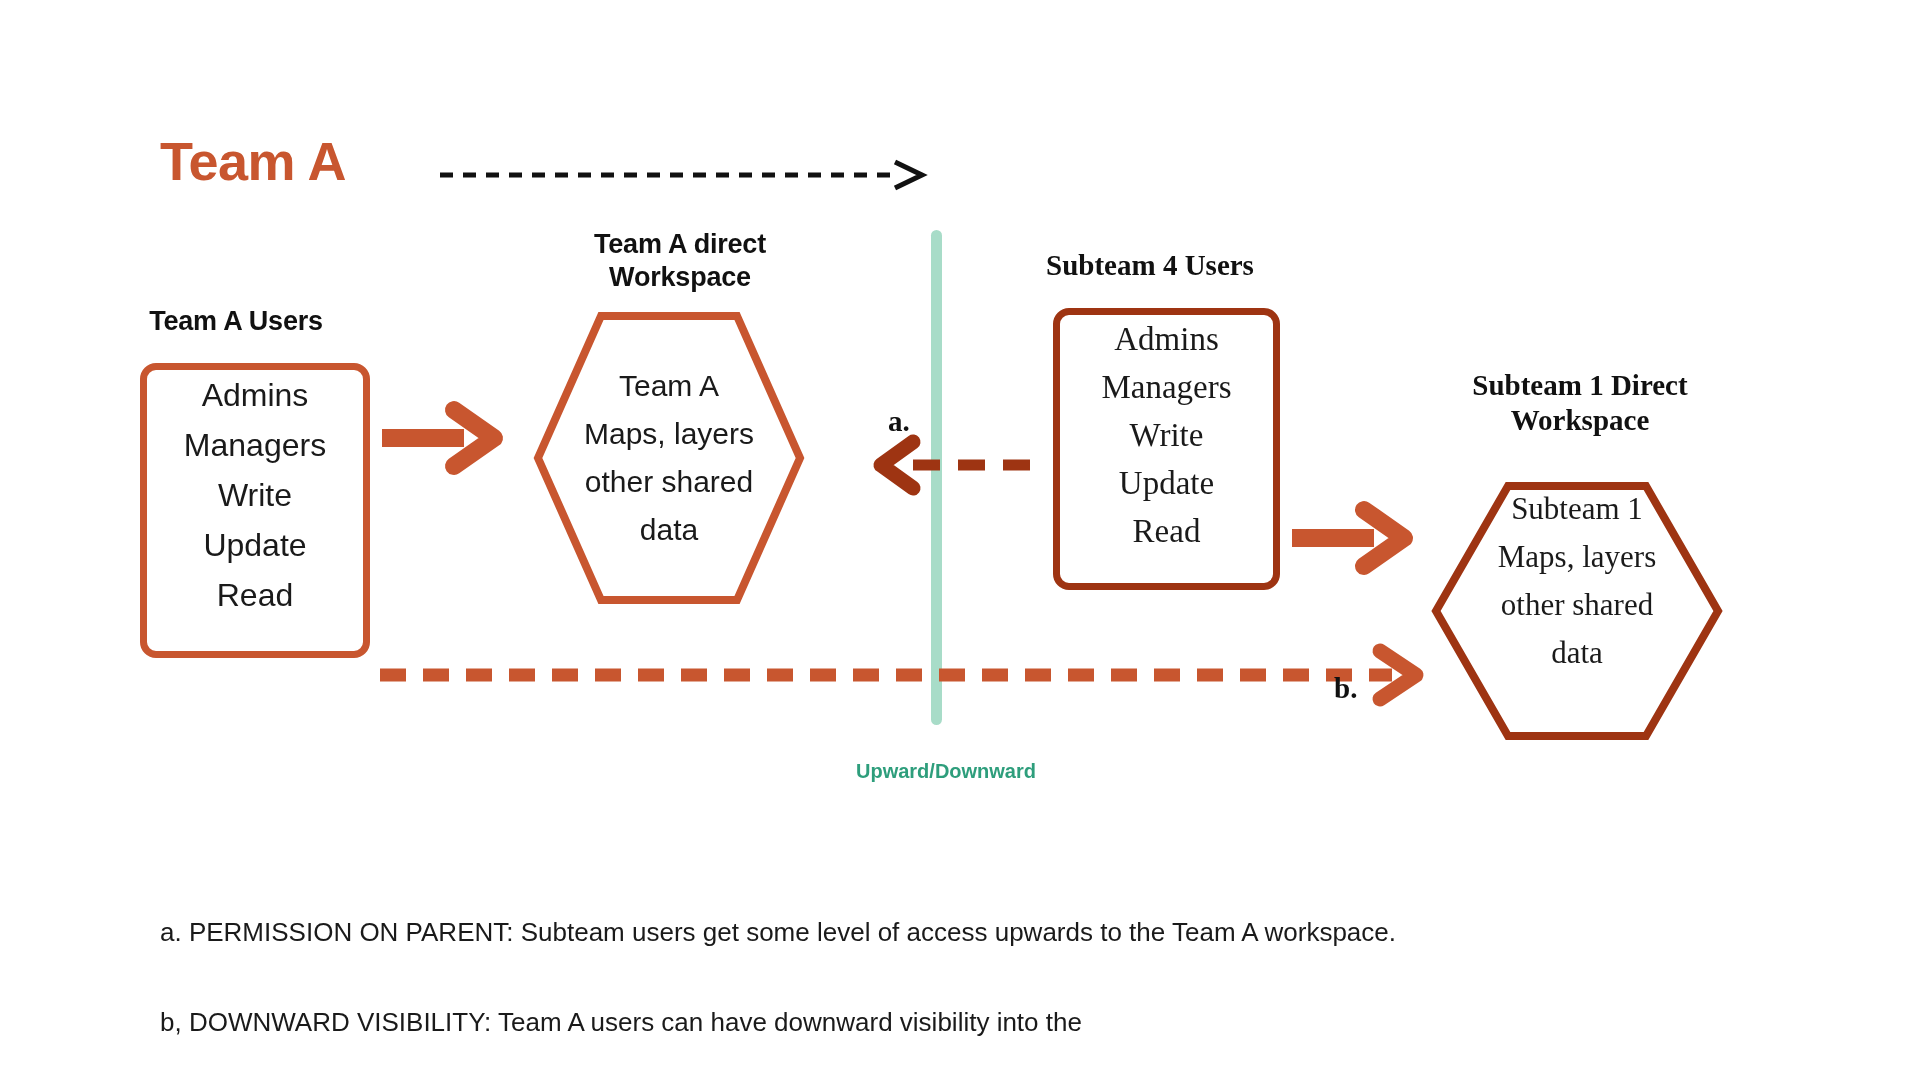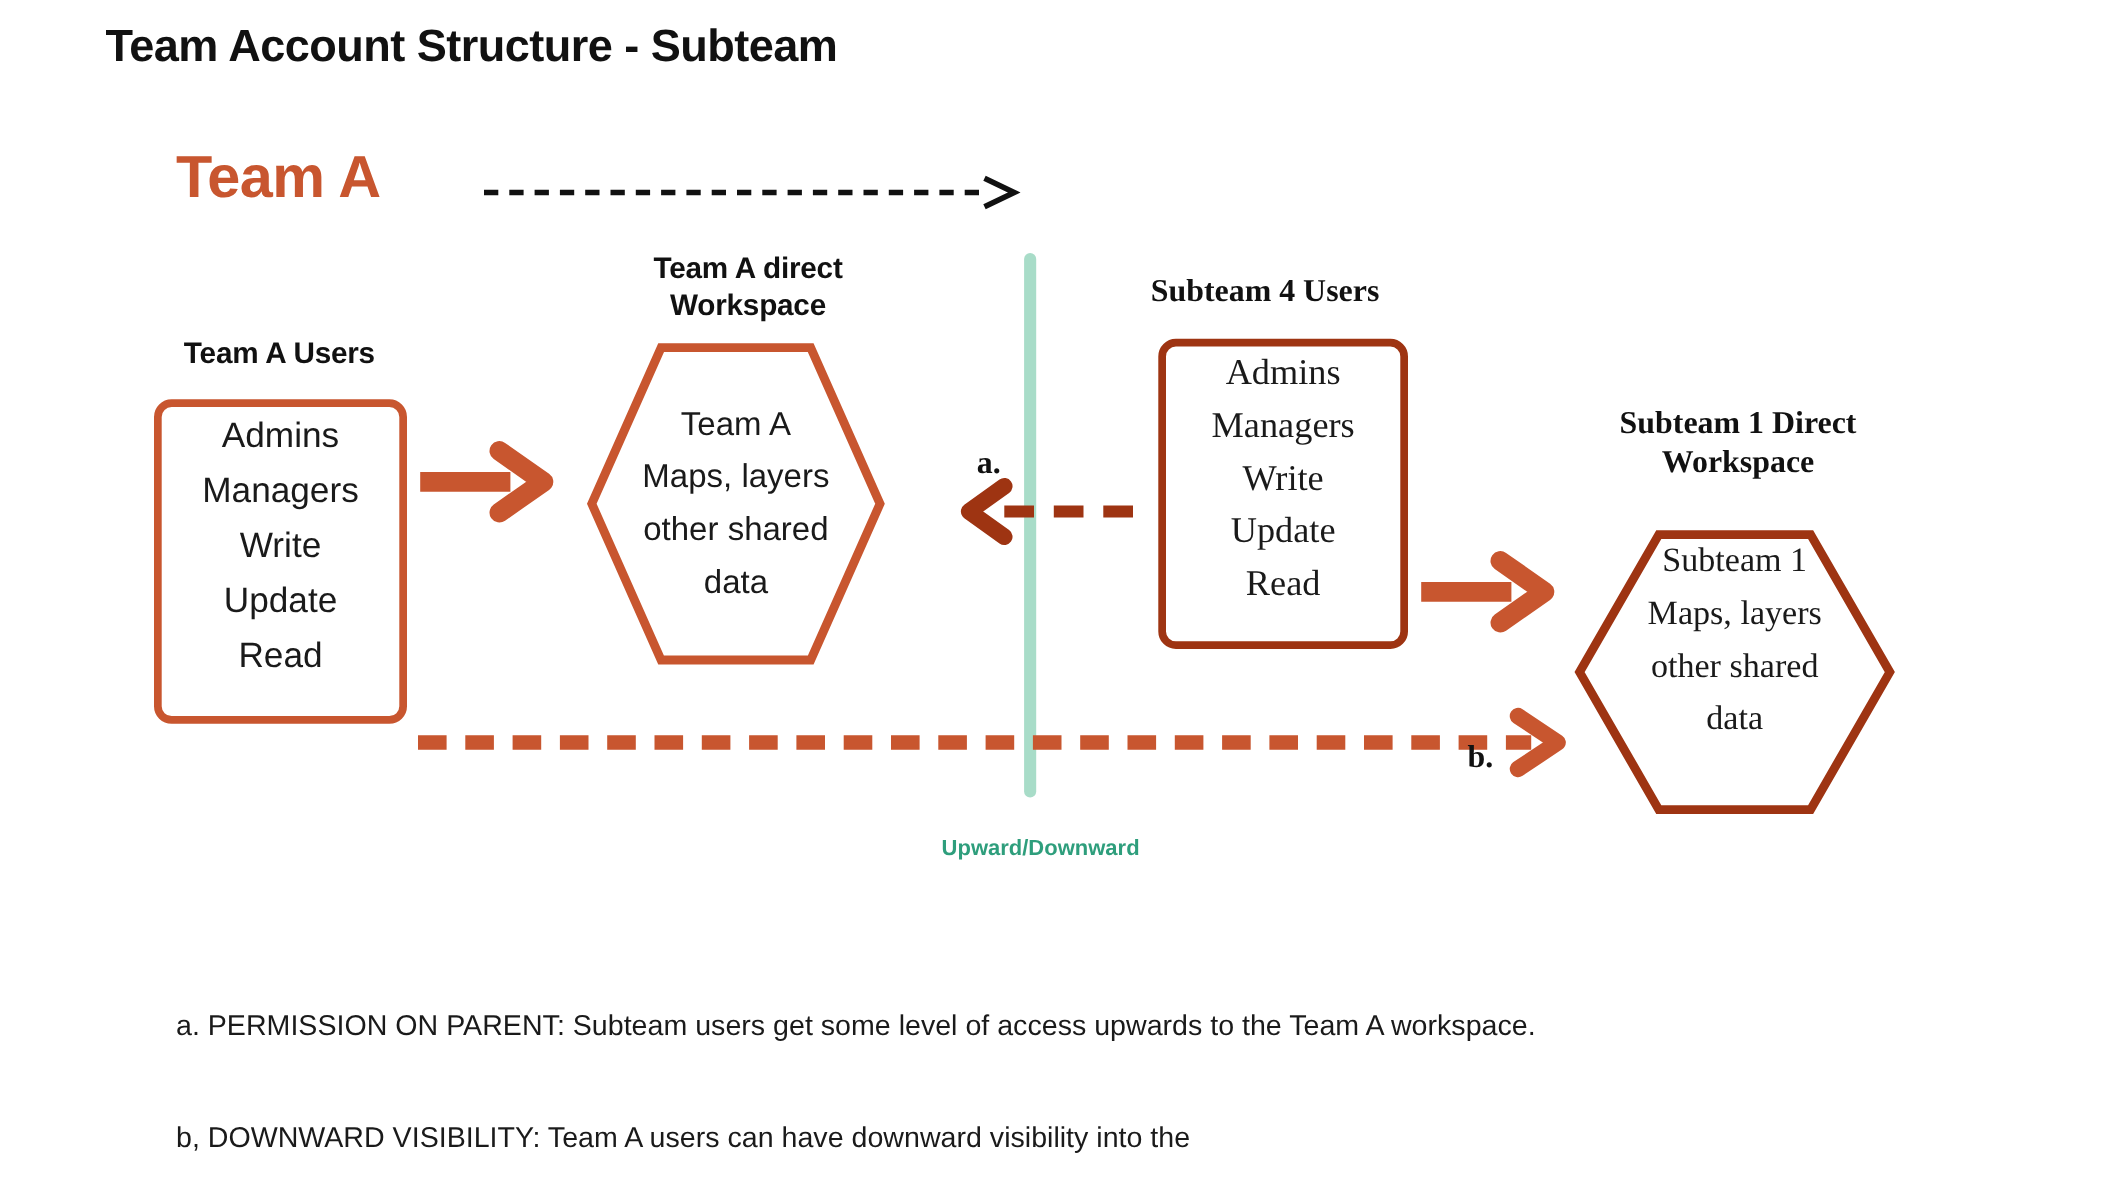--- a/index.html
+++ b/index.html
@@ -66,21 +66,21 @@
   }
   .label.sans {
     font-family: "Liberation Sans", sans-serif;
     font-size: 27px;
     letter-spacing: -0.2px;
   }
   .label.serif {
     font-family: "Liberation Serif", serif;
     font-size: 29px;
   }
-  #label-team-a-users { left: 124px;  top: 305px; width: 260px; }
+  #label-team-a-users { left: 106px;  top: 305px; width: 260px; }
   #label-team-a-ws    { left: 530px;  top: 228px; width: 300px; }
   #label-subteam-users{ left: 1000px; top: 248px; width: 300px; }
   #label-subteam-ws   { left: 1400px; top: 368px; width: 360px; }
 
   
   .user-box {
     position: absolute;
     box-sizing: border-box;
     display: flex;
     flex-direction: column;
@@ -207,28 +207,27 @@
 
   
   .footnote {
     position: absolute;
     font-family: "Liberation Sans", sans-serif;
     font-size: 26px;
     color: #1a1a1a;
     white-space: nowrap;
   }
   #footnote-a { left: 160px; top: 917px; }
-  #footnote-b { left: 160px; top: 1007px; margin-top: 12px; }
+  #footnote-b { left: 160px; top: 1007px; }
 </style>
 </head>
 <body>
 
 <div class="stage">
 
-  <div class="page-title">Team Account Structure - Subteam</div>
 
   <div class="team-a-heading">Team A</div>
 
   <div id="arrow-top-dashed">
     <svg width="500" height="30" viewBox="0 0 500 30">
       <line x1="0" y1="15" x2="460" y2="15" stroke="#111111" stroke-width="5" stroke-dasharray="13 10" stroke-linecap="butt"></line>
       <path d="M455 2 L482 15 L455 28" fill="none" stroke="#111111" stroke-width="5" stroke-linejoin="miter" stroke-linecap="butt"></path>
     </svg>
   </div>
 

